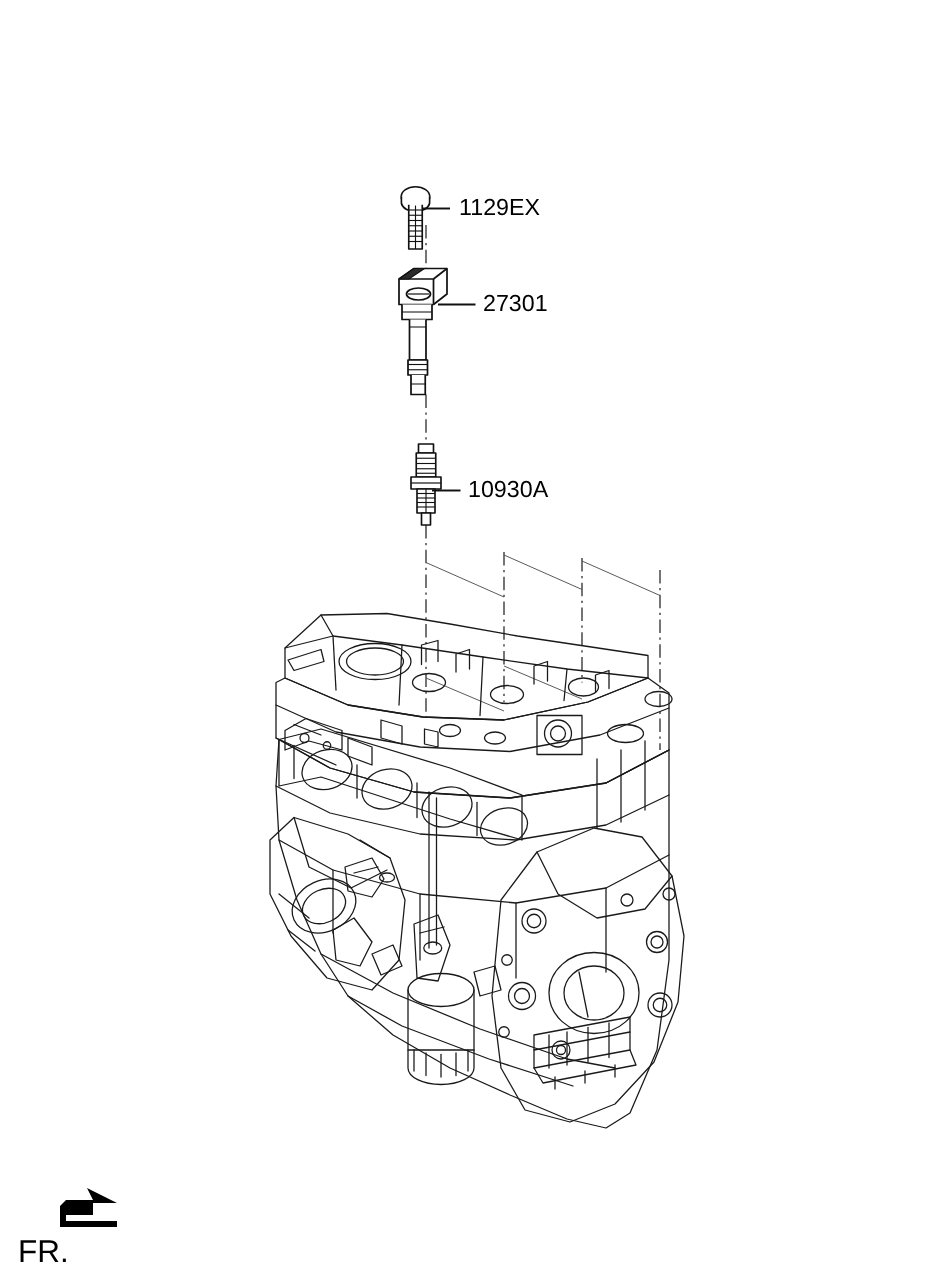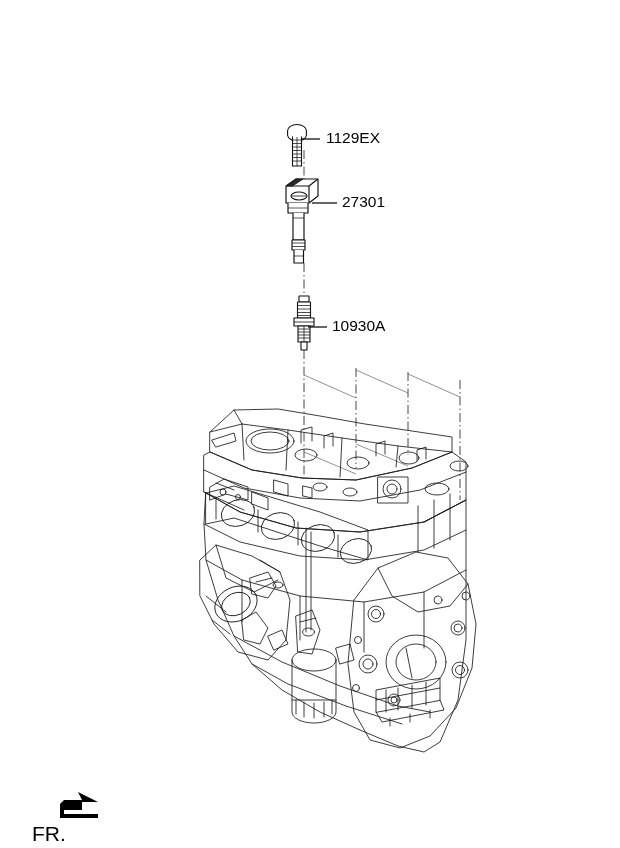--- a/index.html
+++ b/index.html
@@ -12,21 +12,20 @@
     height: 848px;
     position: relative;
     overflow: hidden;
     font-family: "Liberation Sans", sans-serif;
   }
   #diagram-root {
     position: absolute;
     left: 0; top: 0;
     width: 520px;
     height: 848px;
-    margin-left: 20px;
   }
   svg.sheet {
     display: block;
     width: 620px;
     height: 848px;
   }
   .callout-text {
     font-family: "Liberation Sans", sans-serif;
     font-size: 15.5px;
     fill: #000000;

